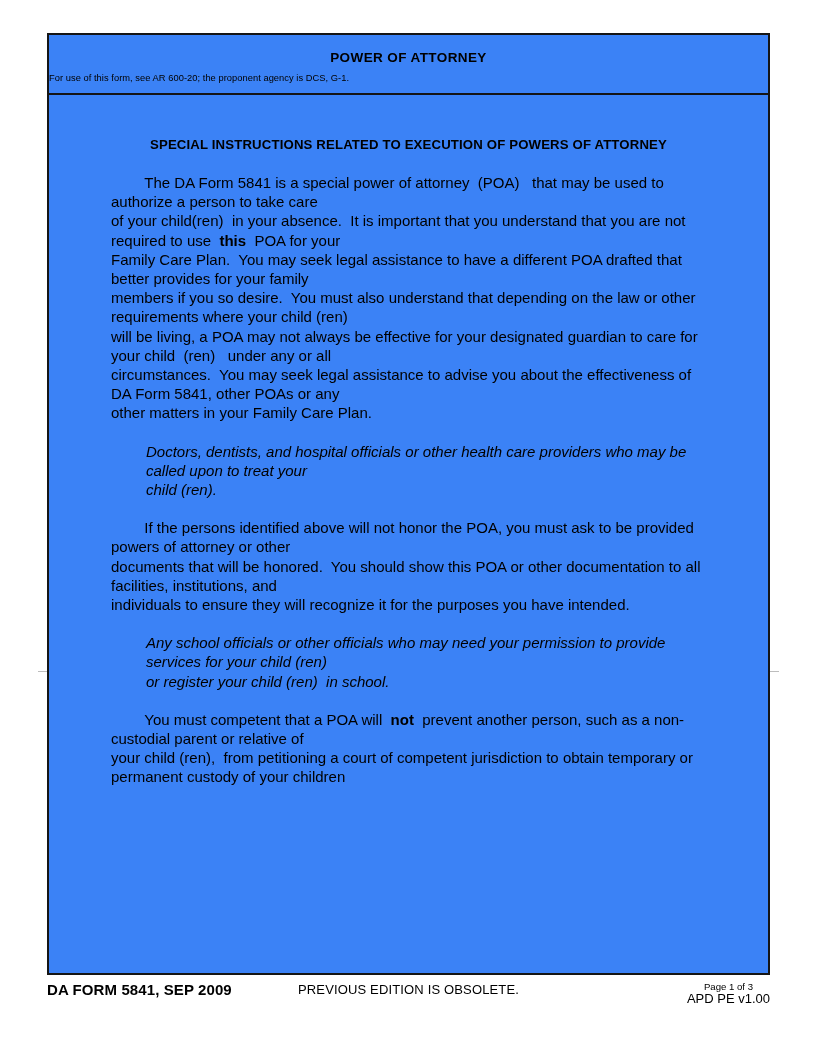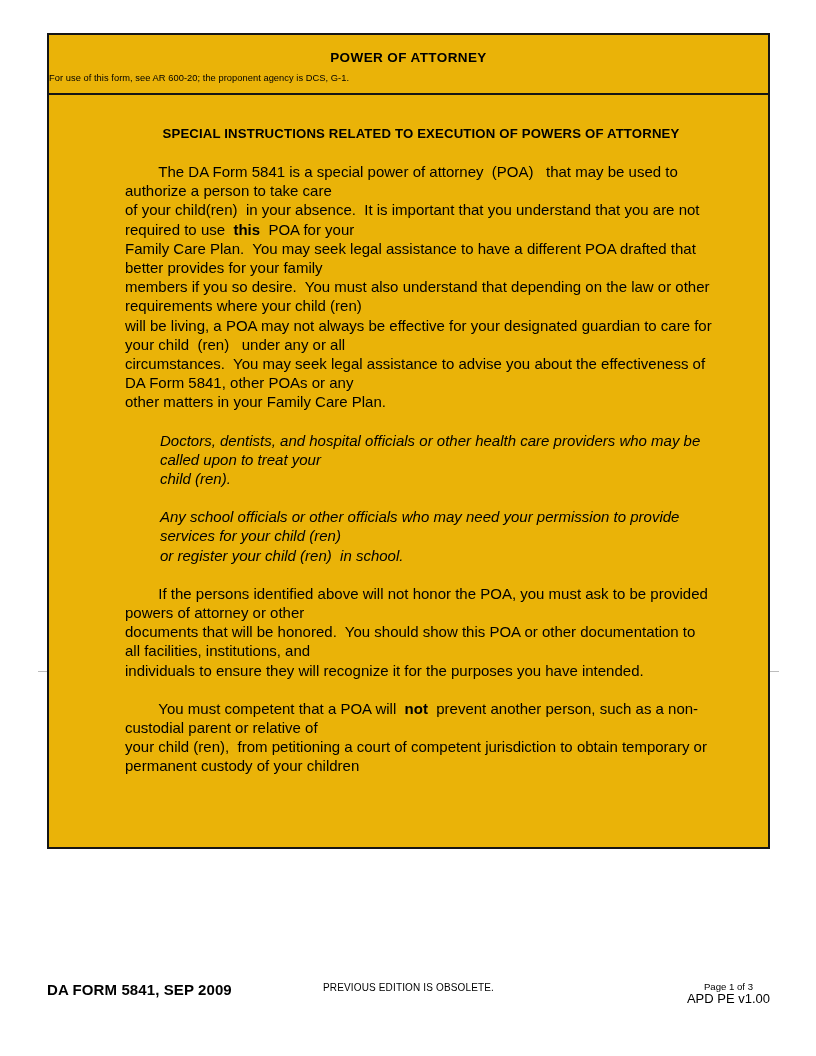--- a/index.html
+++ b/index.html
@@ -15,24 +15,24 @@
     color: #000000;
     -webkit-font-smoothing: antialiased;
   }
 
   
   .form-frame {
     position: absolute;
     left: 47px;
     top: 33px;
     width: 723px;
-    height: 816px;
+    height: 942px;
     border: 2px solid #151515;
     box-sizing: border-box;
-    background: #eab308;
+    background: #3b82f6;
   }
 
   
   .title-block {
     position: absolute;
     left: 0;
     top: 0;
     width: 100%;
     height: 60px;
     border-bottom: 2px solid #151515;
@@ -53,22 +53,21 @@
     letter-spacing: 0.05px;
   }
 
   
   .body-area {
     position: absolute;
     left: 0;
     top: 60px;
     right: 0;
     bottom: 0;
-    padding: 1px;
-    margin-left: 25px;
+    padding: 12px;
   }
 
   .section-heading {
     text-align: center;
     font-size: 13.2px;
     font-weight: bold;
     letter-spacing: 0.15px;
     margin-top: 30px;
   }
 
@@ -120,21 +119,21 @@
     font-size: 15px;
     font-weight: bold;
     letter-spacing: 0.1px;
   }
   .footer-center {
     position: absolute;
     left: 0;
     right: 0;
     top: 1px;
     text-align: center;
-    font-size: 10px;
+    font-size: 13px;
     letter-spacing: 0.15px;
   }
   .footer-right {
     position: absolute;
     right: 0;
     top: 0;
     text-align: center;
   }
   .footer-page {
     font-size: 9.6px;
@@ -165,26 +164,26 @@
 Family Care Plan.  You may seek legal assistance to have a different POA drafted that better provides for your family
 members if you so desire.  You must also understand that depending on the law or other requirements where your child (ren)
 will be living, a POA may not always be effective for your designated guardian to care for your child  (ren)   under any or all
 circumstances.  You may seek legal assistance to advise you about the effectiveness of DA Form 5841, other POAs or any
 other matters in your Family Care Plan.</span></p>
 
 
     <p class="para gap indented">Doctors, dentists, and hospital officials or other health care providers who may be called upon to treat your
 child (ren).</p>
 
-    <p class="para gap indented">Any school officials or other officials who may need your permission to provide services for your child (ren)
-or register your child (ren)  in school.</p>
-
     <p class="para gap">        If the persons identified above will not honor the POA, you must ask to be provided powers of attorney or other
 documents that will be honored.  You should show this POA or other documentation to all facilities, institutions, and
 individuals to ensure they will recognize it for the purposes you have intended.</p>
+
+    <p class="para gap indented">Any school officials or other officials who may need your permission to provide services for your child (ren)
+or register your child (ren)  in school.</p>
 
     <p class="para gap"><span>        You must competent that a POA will  </span><b>not</b><span>  prevent another person, such as a non-custodial parent or relative of
 your child (ren),  from petitioning a court of competent jurisdiction to obtain temporary or permanent custody of your children</span></p>
 
   </div>
 
   <div class="tick tick-left"></div>
   <div class="tick tick-right"></div>
 
 </div>

